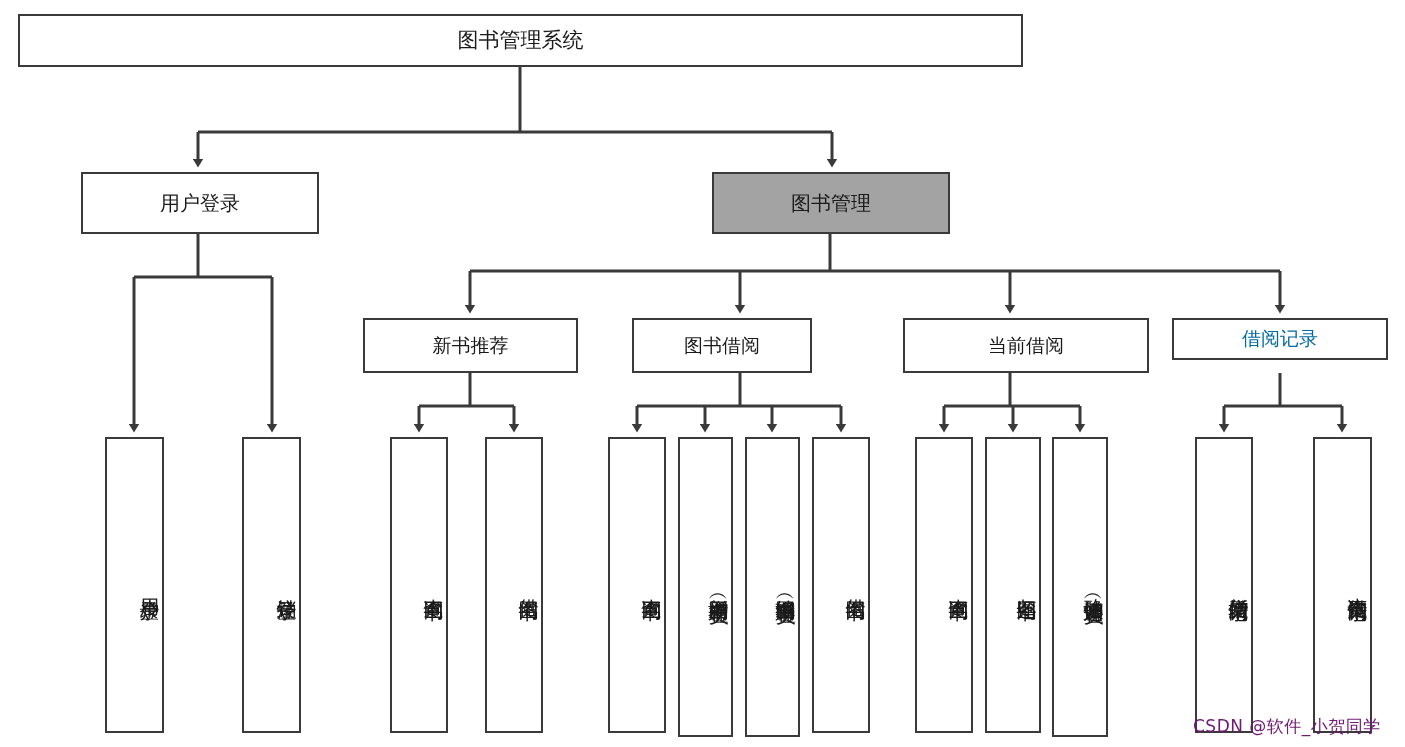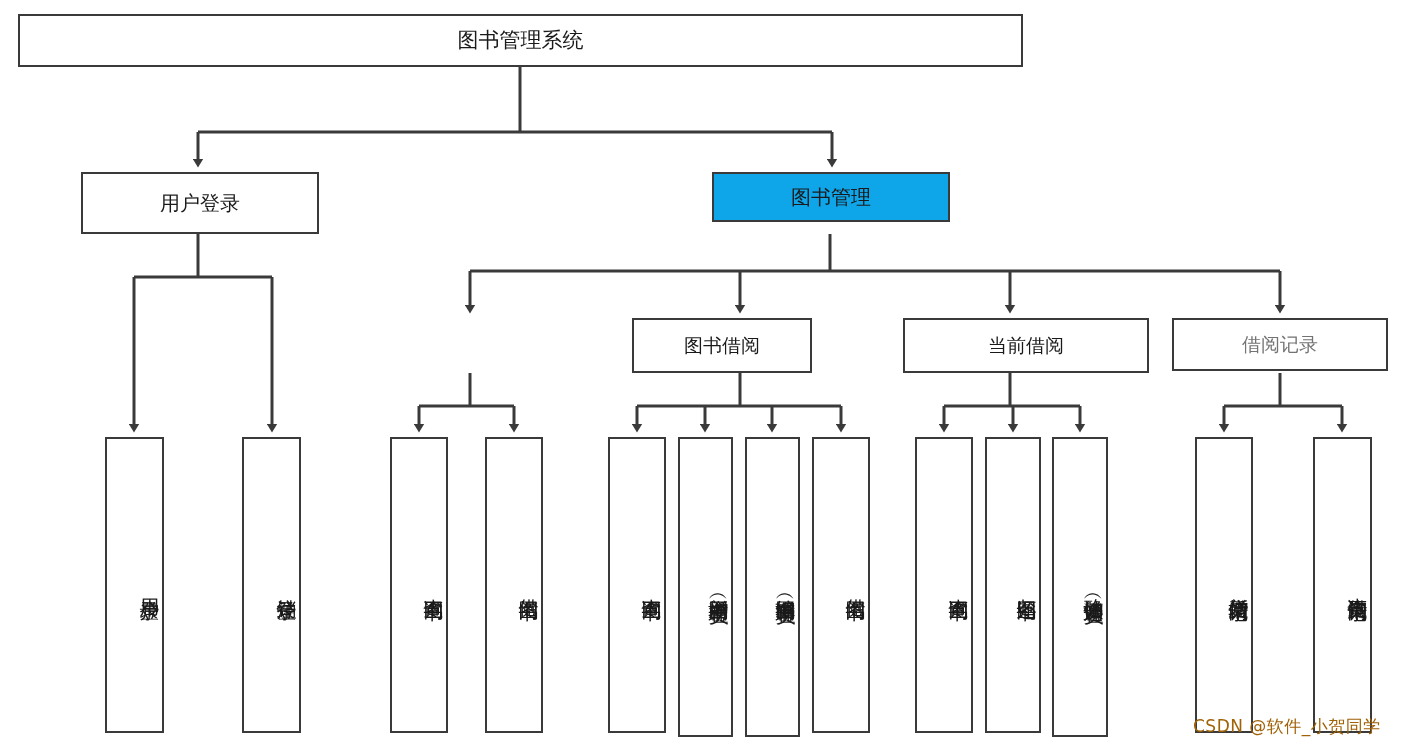--- a/index.html
+++ b/index.html
@@ -118,31 +118,34 @@
     </g>
   </svg>
 
   <div class="node root" id="n-root" style="left: 18px; top: 14px; width: 1005px; height: 53px; border-color: rgb(58, 58, 58); background: rgb(255, 255, 255); color: rgb(26, 26, 26);">
     <span class="lbl">图书管理系统</span>
   </div>
 
   <div class="node lvl1" id="n-l1-0" style="left: 81px; top: 172px; width: 238px; height: 62px; border-color: rgb(58, 58, 58); background: rgb(255, 255, 255); color: rgb(26, 26, 26);">
     <span class="lbl">用户登录</span>
   </div>
-  <div class="node lvl1" id="n-l1-1" style="left: 712px; top: 172px; width: 238px; height: 50px; border-color: rgb(58, 58, 58); background: #0ea5e9; color: rgb(26, 26, 26);">
+  <div class="node lvl1" id="n-l1-1" style="left: 712px; top: 172px; width: 238px; height: 62px; border-color: rgb(58, 58, 58); background: #a3a3a3; color: rgb(26, 26, 26);">
     <span class="lbl">图书管理</span>
   </div>
 
+  <div class="node lvl2" id="n-l2-0" style="left: 363px; top: 318px; width: 215px; height: 55px; border-color: rgb(58, 58, 58); background: rgb(255, 255, 255); color: rgb(26, 26, 26);">
+    <span class="lbl">新书推荐</span>
+  </div>
   <div class="node lvl2" id="n-l2-1" style="left: 632px; top: 318px; width: 180px; height: 55px; border-color: rgb(58, 58, 58); background: rgb(255, 255, 255); color: rgb(26, 26, 26);">
     <span class="lbl">图书借阅</span>
   </div>
   <div class="node lvl2" id="n-l2-2" style="left: 903px; top: 318px; width: 246px; height: 55px; border-color: rgb(58, 58, 58); background: rgb(255, 255, 255); color: rgb(26, 26, 26);">
     <span class="lbl">当前借阅</span>
   </div>
-  <div class="node lvl2" id="n-l2-3" style="left: 1172px; top: 318px; width: 216px; height: 53px; border-color: rgb(58, 58, 58); background: rgb(255, 255, 255); color: #737373;">
+  <div class="node lvl2" id="n-l2-3" style="left: 1172px; top: 318px; width: 216px; height: 42px; border-color: rgb(58, 58, 58); background: rgb(255, 255, 255); color: #0369a1;">
     <span class="lbl">借阅记录</span>
   </div>
 
   <div class="node leaf" id="n-lf-0" style="left: 105px; top: 437px; width: 59px; height: 296px; border-color: rgb(58, 58, 58); background: rgb(255, 255, 255); color: rgb(26, 26, 26);">
     <span class="lbl">用户登录</span>
   </div>
   <div class="node leaf" id="n-lf-1" style="left: 242px; top: 437px; width: 59px; height: 296px; border-color: rgb(58, 58, 58); background: rgb(255, 255, 255); color: rgb(26, 26, 26);">
     <span class="lbl">注销登录</span>
   </div>
   <div class="node leaf" id="n-lf-2" style="left: 390px; top: 437px; width: 58px; height: 296px; border-color: rgb(58, 58, 58); background: rgb(255, 255, 255); color: rgb(26, 26, 26);">
@@ -172,15 +175,15 @@
   <div class="node leaf" id="n-lf-10" style="left: 1052px; top: 437px; width: 56px; height: 300px; border-color: rgb(58, 58, 58); background: rgb(255, 255, 255); color: rgb(26, 26, 26);">
     <span class="lbl">确认归还（管理员）</span>
   </div>
   <div class="node leaf" id="n-lf-11" style="left: 1195px; top: 437px; width: 58px; height: 296px; border-color: rgb(58, 58, 58); background: rgb(255, 255, 255); color: rgb(26, 26, 26);">
     <span class="lbl">新增借阅记录</span>
   </div>
   <div class="node leaf" id="n-lf-12" style="left: 1313px; top: 437px; width: 59px; height: 296px; border-color: rgb(58, 58, 58); background: rgb(255, 255, 255); color: rgb(26, 26, 26);">
     <span class="lbl">查询借阅记录</span>
   </div>
 
-  <div class="watermark" id="wm" style="left: 1193px; top: 715px; color: #a16207;">CSDN @软件_小贺同学</div>
+  <div class="watermark" id="wm" style="left: 1193px; top: 715px; color: #701a75;">CSDN @软件_小贺同学</div>
 
 </div>
 
 </body></html>

